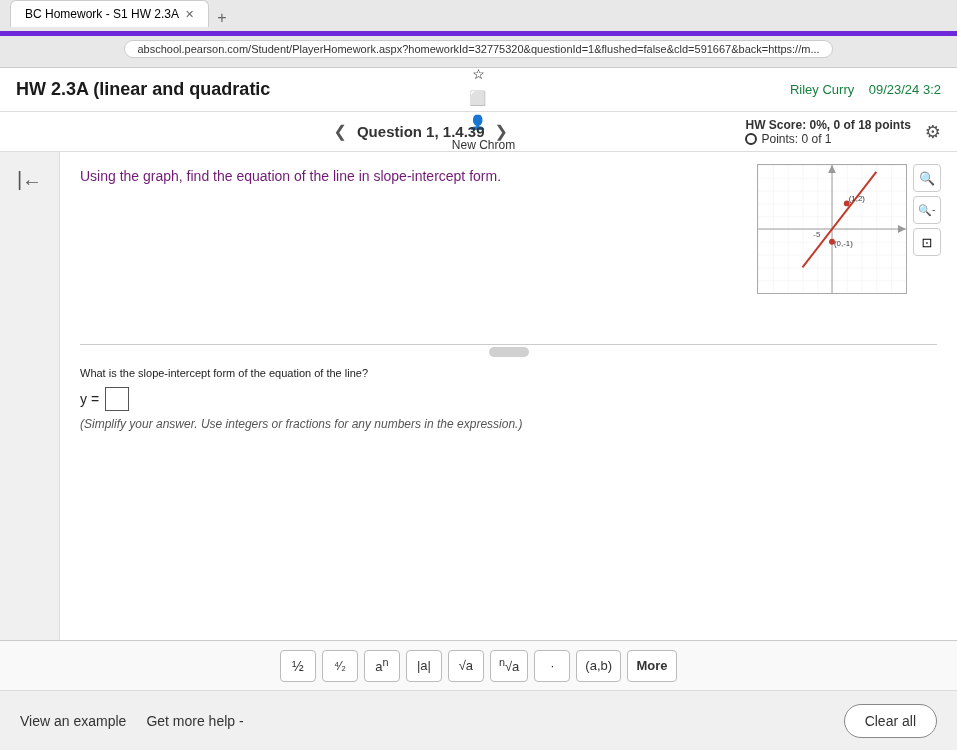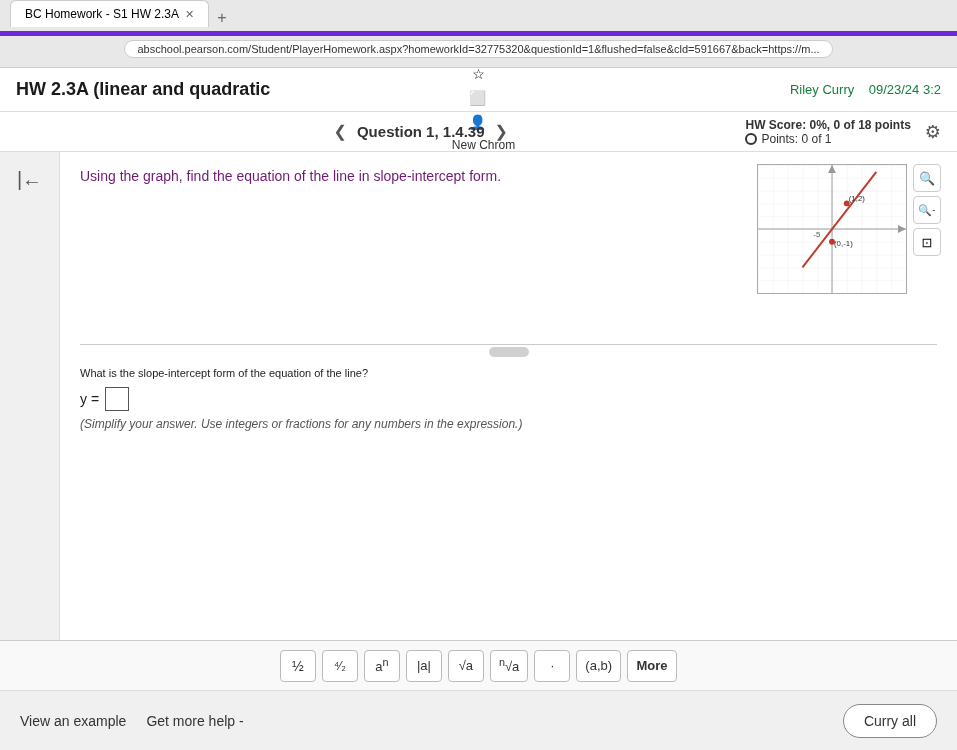--- a/index.html
+++ b/index.html
@@ -431,15 +431,15 @@
   </button>
   <button class="math-btn" style="font-weight:bold;min-width:50px;">More</button>
 </div>
 
 <div class="bottom-bar">
   <div class="bottom-links">
     <a class="bottom-link">View an example</a>
     <a class="bottom-link">Get more help -</a>
   </div>
   <div class="bottom-buttons">
-    <button class="clear-btn">Curry all</button>
+    <button class="clear-btn">Clear all</button>
   </div>
 </div>
 
 </body></html>

